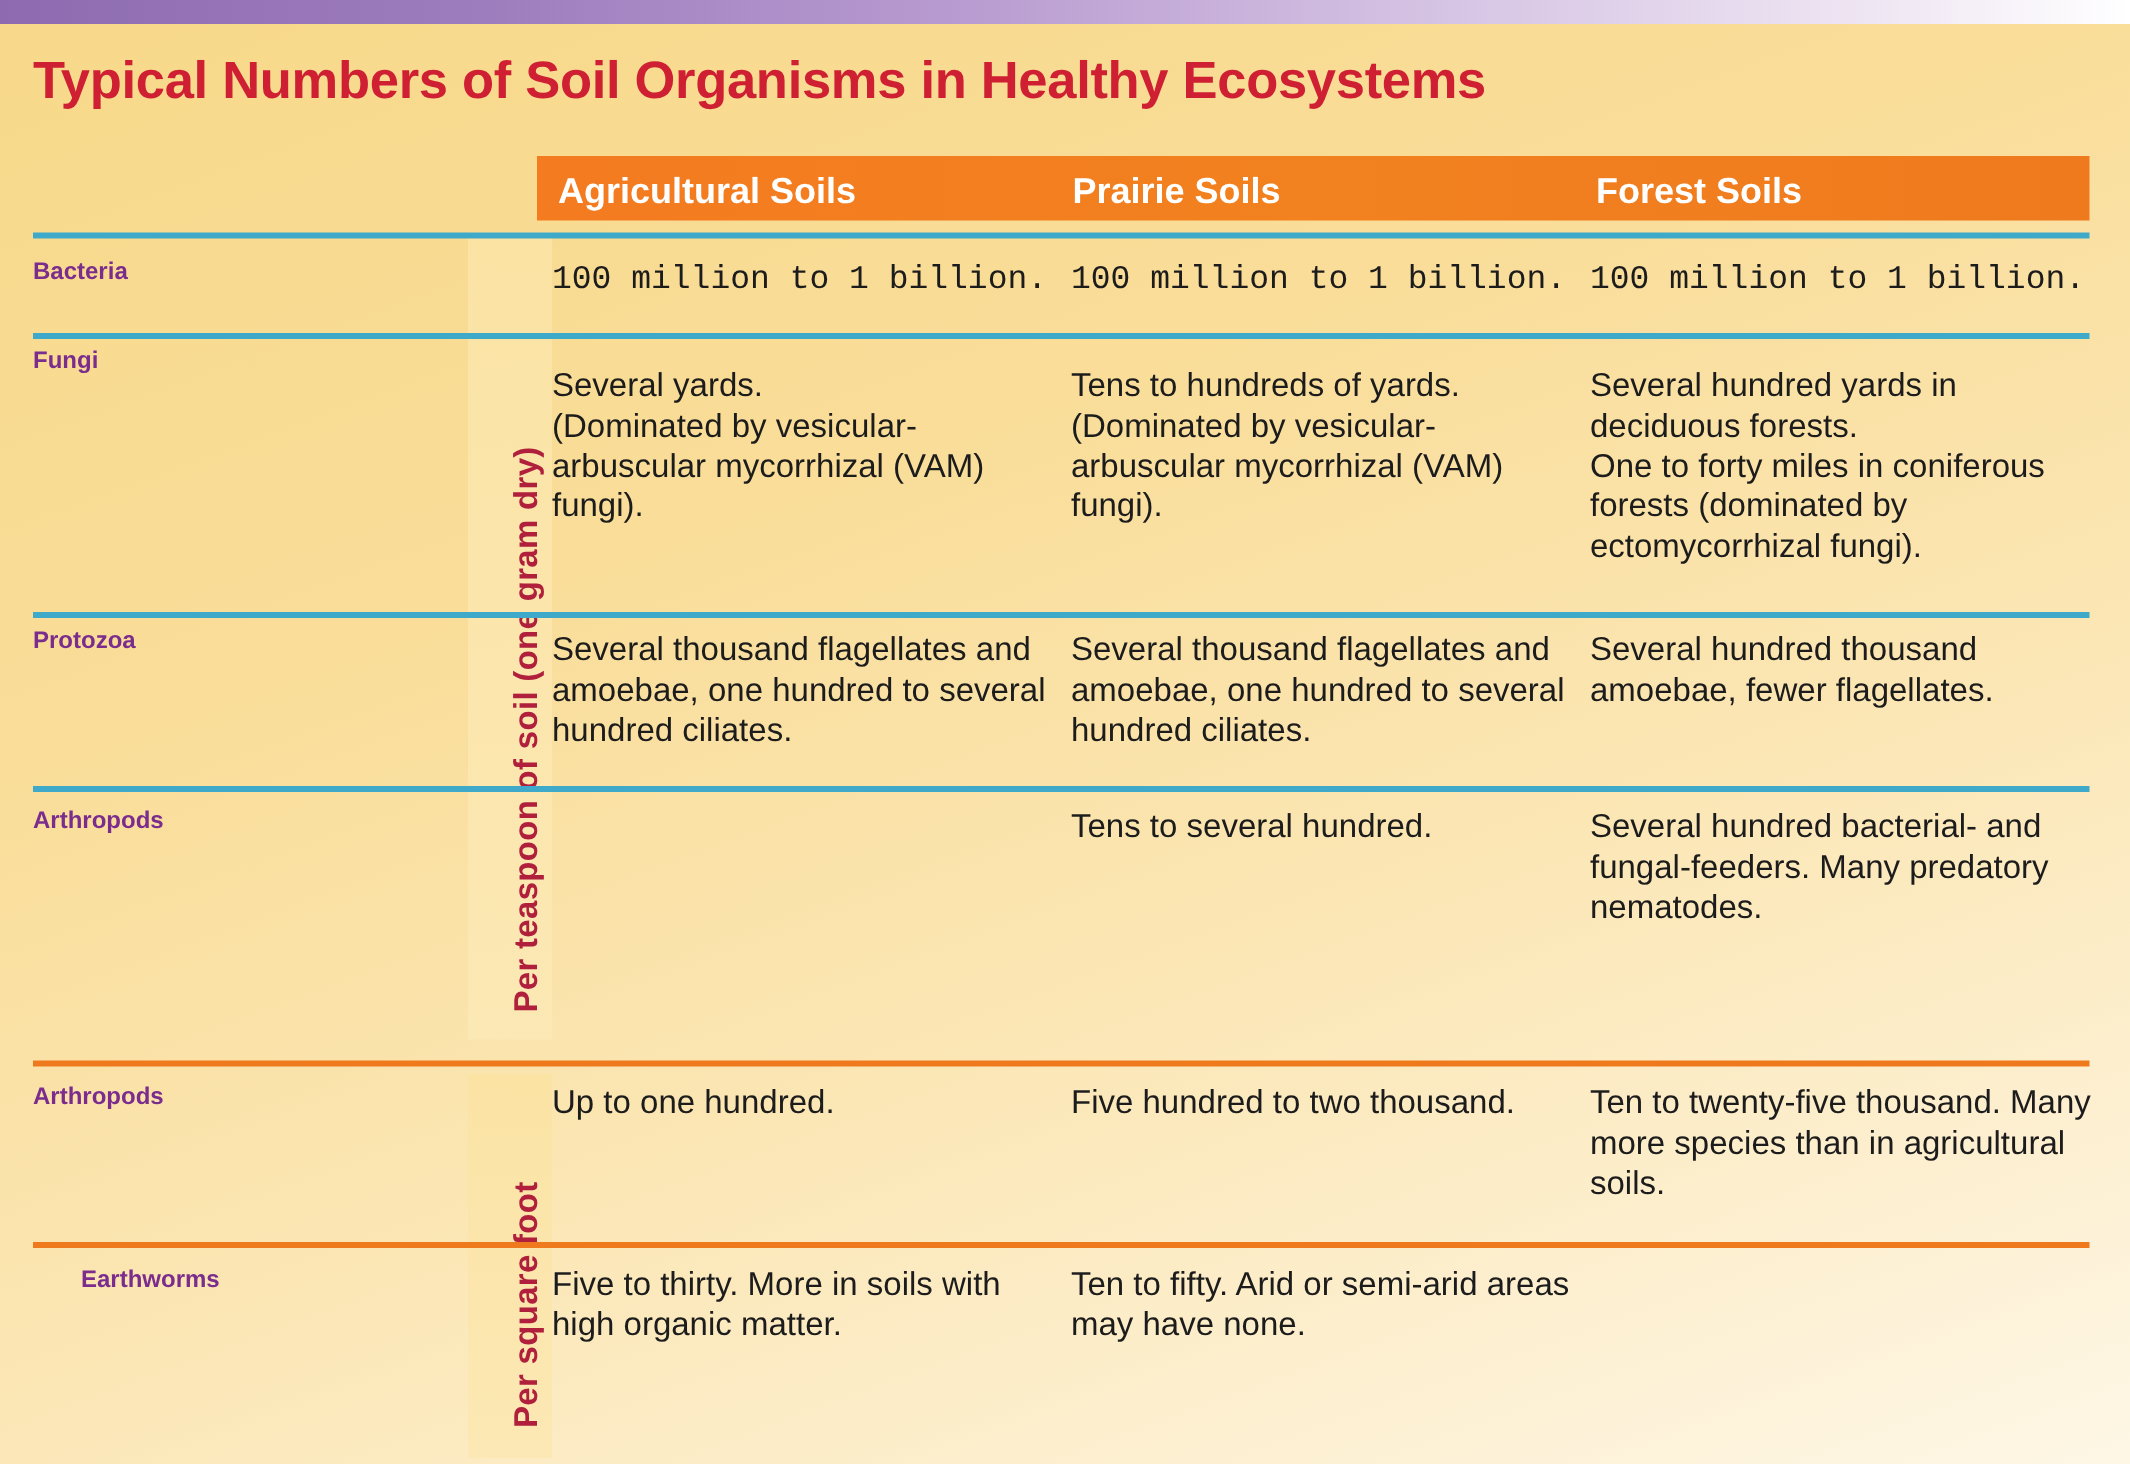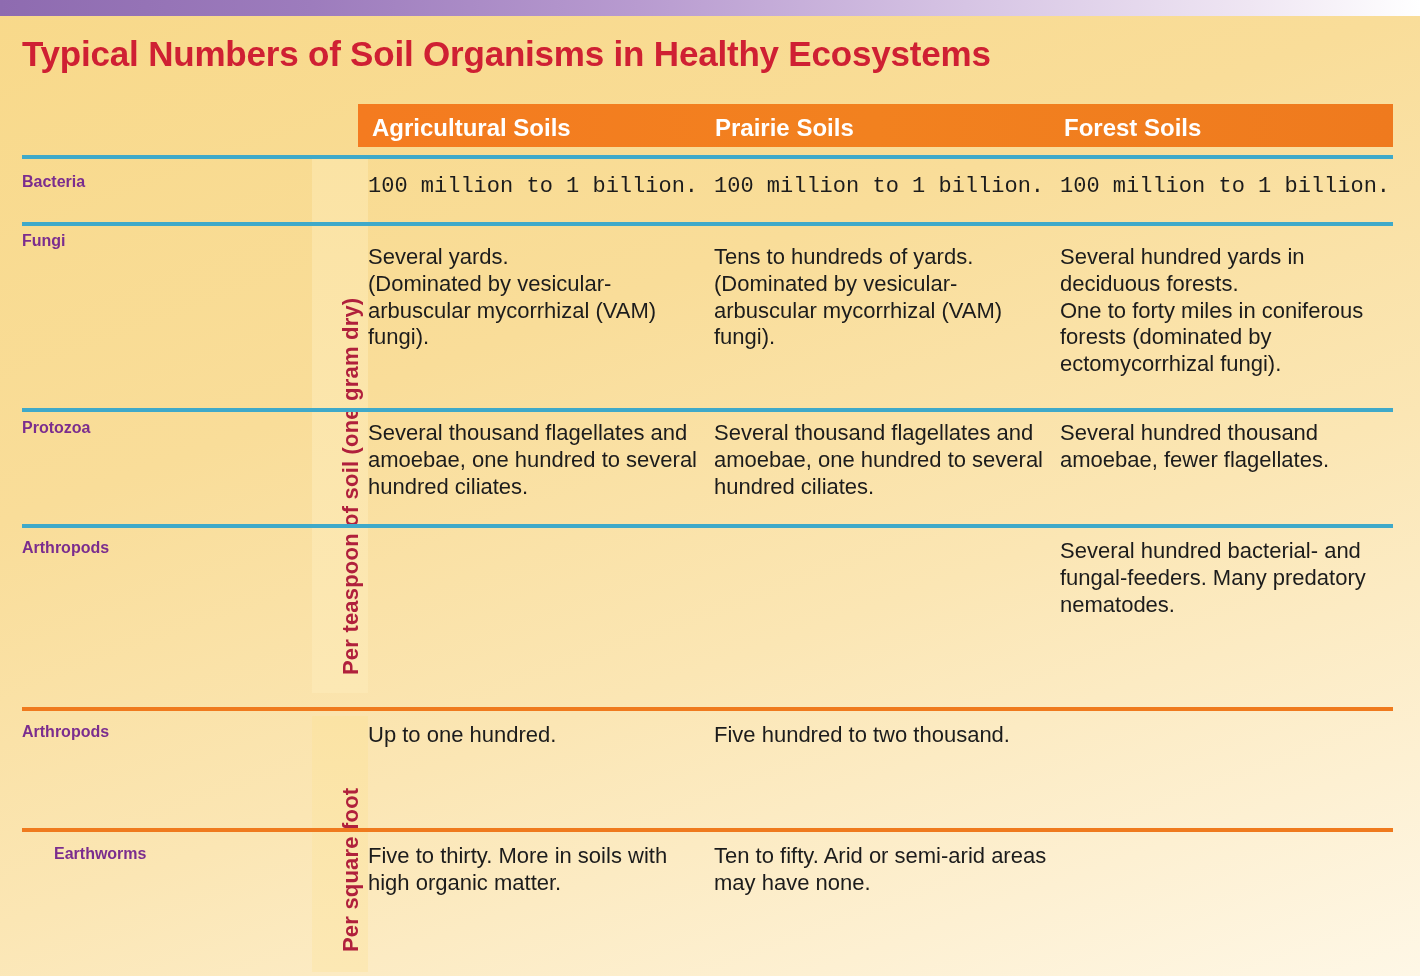--- a/index.html
+++ b/index.html
@@ -189,23 +189,25 @@
   <div class="cell c0 r-fungi">Several yards.<br>(Dominated by vesicular-arbuscular mycorrhizal (VAM) fungi).</div>
   <div class="cell c1 r-fungi">Tens to hundreds of yards.<br>(Dominated by vesicular-arbuscular mycorrhizal (VAM) fungi).</div>
   <div class="cell c2 r-fungi">Several hundred yards in deciduous forests.<br>One to forty miles in coniferous forests  (dominated by ectomycorrhizal fungi).</div>
 
   <div class="row-label label-protozoa">Protozoa</div>
   <div class="cell c0 r-protozoa">Several thousand flagellates and amoebae, one hundred to several hundred ciliates.</div>
   <div class="cell c1 r-protozoa">Several thousand flagellates and amoebae, one hundred to several hundred ciliates.</div>
   <div class="cell c2 r-protozoa">Several hundred thousand amoebae, fewer flagellates.</div>
 
   <div class="row-label label-nematodes">Arthropods</div>
+  <div class="cell c1 r-nematodes">Tens to several hundred.</div>
   <div class="cell c2 r-nematodes">Several hundred bacterial- and fungal-feeders.  Many predatory nematodes.</div>
 
   <div class="row-label label-arthropods">Arthropods</div>
   <div class="cell c0 r-arthropods">Up to one hundred.</div>
   <div class="cell c1 r-arthropods">Five hundred to two thousand.</div>
+  <div class="cell c2 r-arthropods">Ten to twenty-five thousand. Many more species than in agricultural soils.</div>
 
   <div class="row-label label-earthworms">Earthworms</div>
   <div class="cell c1 r-earthworms">Ten to fifty. Arid or semi-arid areas may have none.</div>
   <div class="cell c0 r-earthworms">Five to thirty.  More in soils with high organic matter.</div>
 
 </div>
 
 </body></html>

